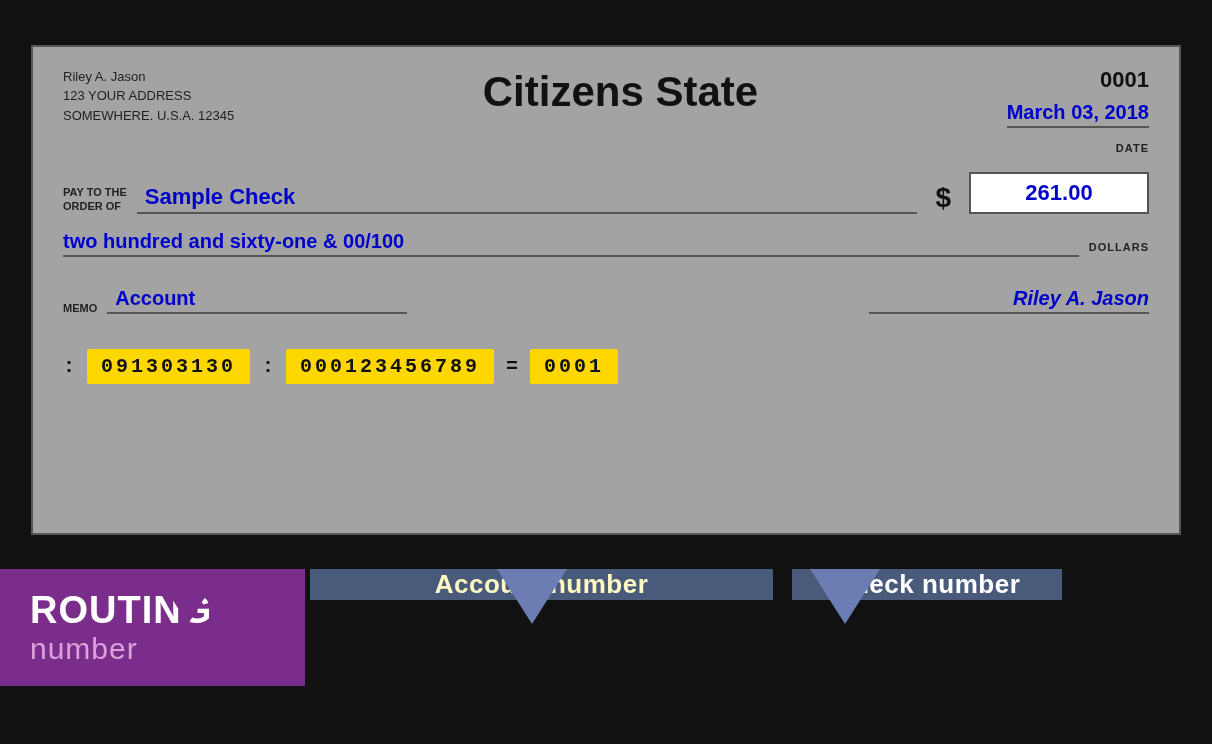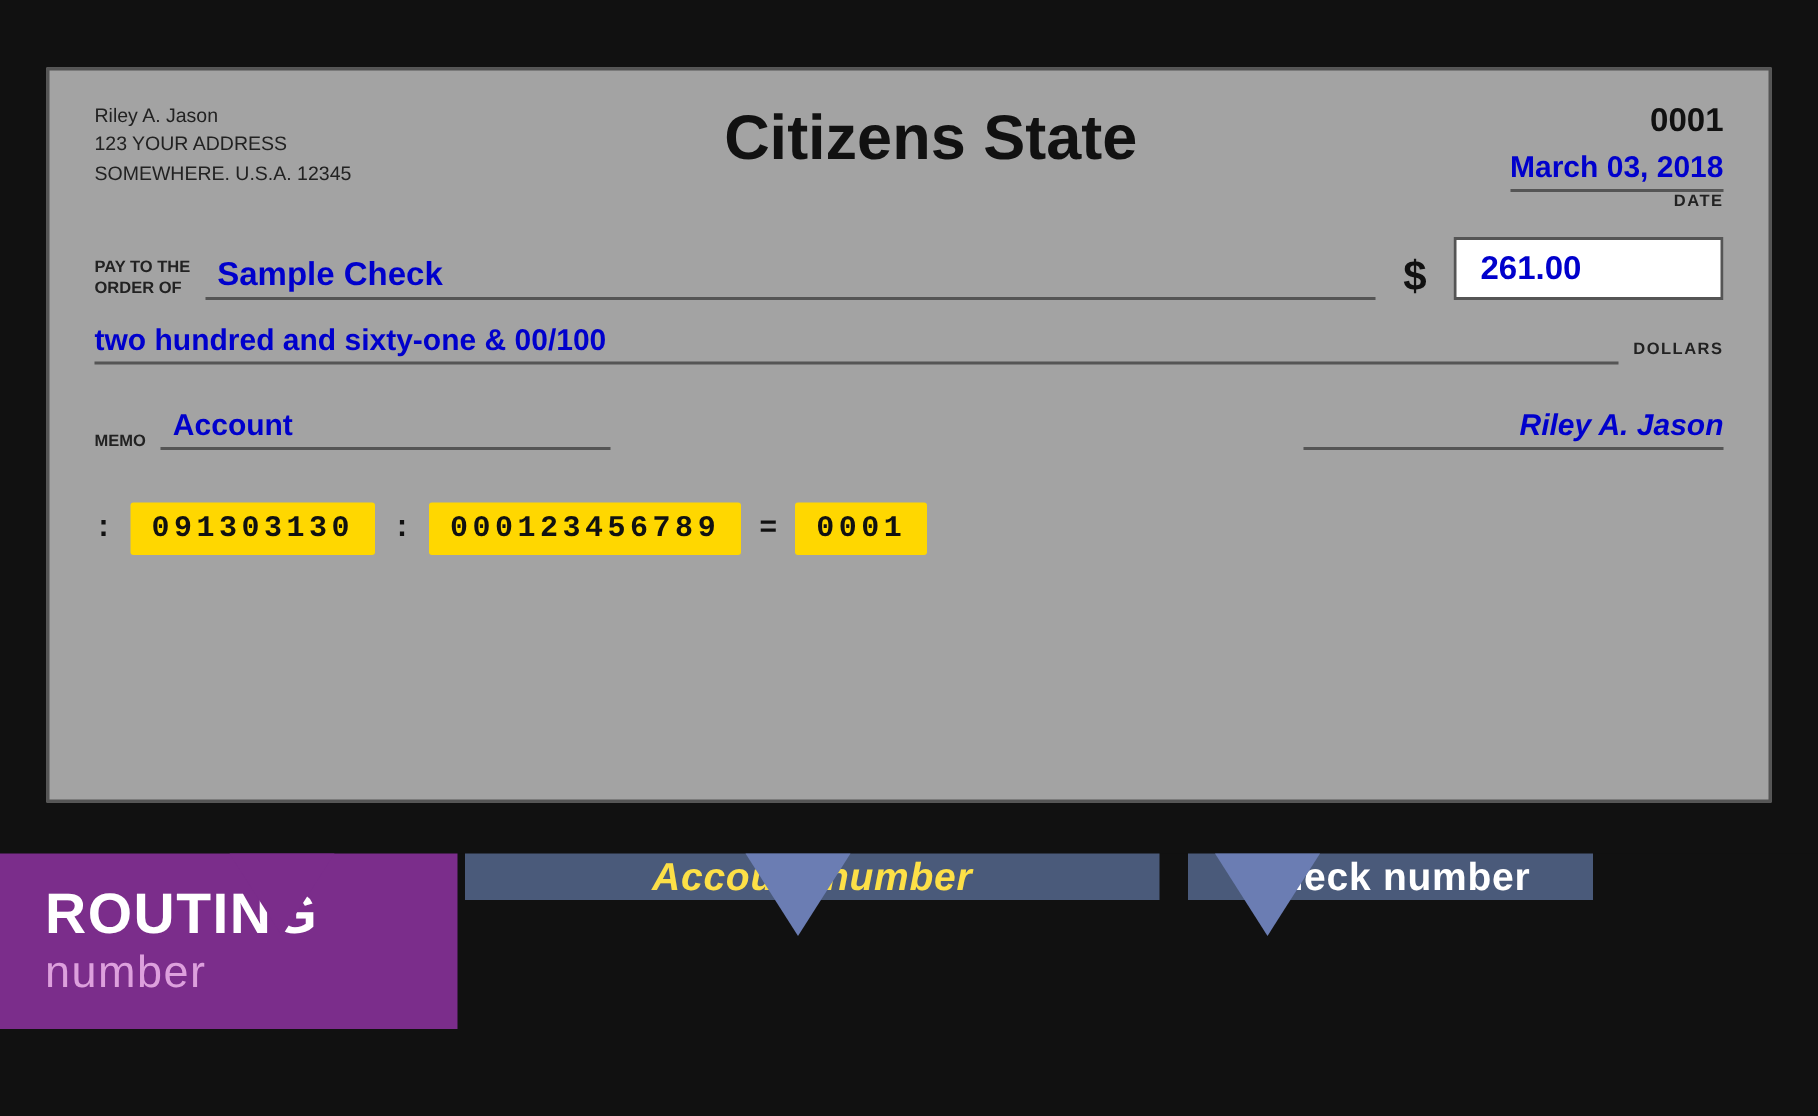--- a/index.html
+++ b/index.html
@@ -79,21 +79,21 @@
       color: #0000cc;
       border-bottom: 2px solid #555;
       padding-bottom: 2px;
     }
 
     .date-label {
       font-size: 11px;
       color: #222;
       font-weight: bold;
       letter-spacing: 1px;
-      margin-top: 0;
+      margin-top: 14px;
     }
 
     .pay-to-row {
       display: flex;
       align-items: flex-end;
       margin-top: 18px;
       gap: 10px;
     }
 
     .pay-to-label {
@@ -125,20 +125,21 @@
     }
 
     .amount-box {
       border: 2px solid #555;
       background: #fff;
       padding: 6px 16px;
       font-size: 22px;
       font-weight: bold;
       color: #0000cc;
       min-width: 180px;
+      text-align: center;
     }
 
     .amount-words-row {
       display: flex;
       align-items: flex-end;
       margin-top: 16px;
       gap: 10px;
     }
 
     .amount-words-line {
@@ -298,23 +299,22 @@
       flex: 1;
       display: flex;
       justify-content: center;
       align-items: center;
       margin: 0 5px;
     }
 
     .account-label-text {
       font-size: 26px;
       font-weight: bold;
-      color: #fde047;
+      color: #fef9c3;
       letter-spacing: 0.5px;
-      font-style: italic;
     }
 
     .check-label-block {
       background: #4a5a7a;
       width: 270px;
       display: flex;
       justify-content: center;
       align-items: center;
       margin-left: 14px;
     }

